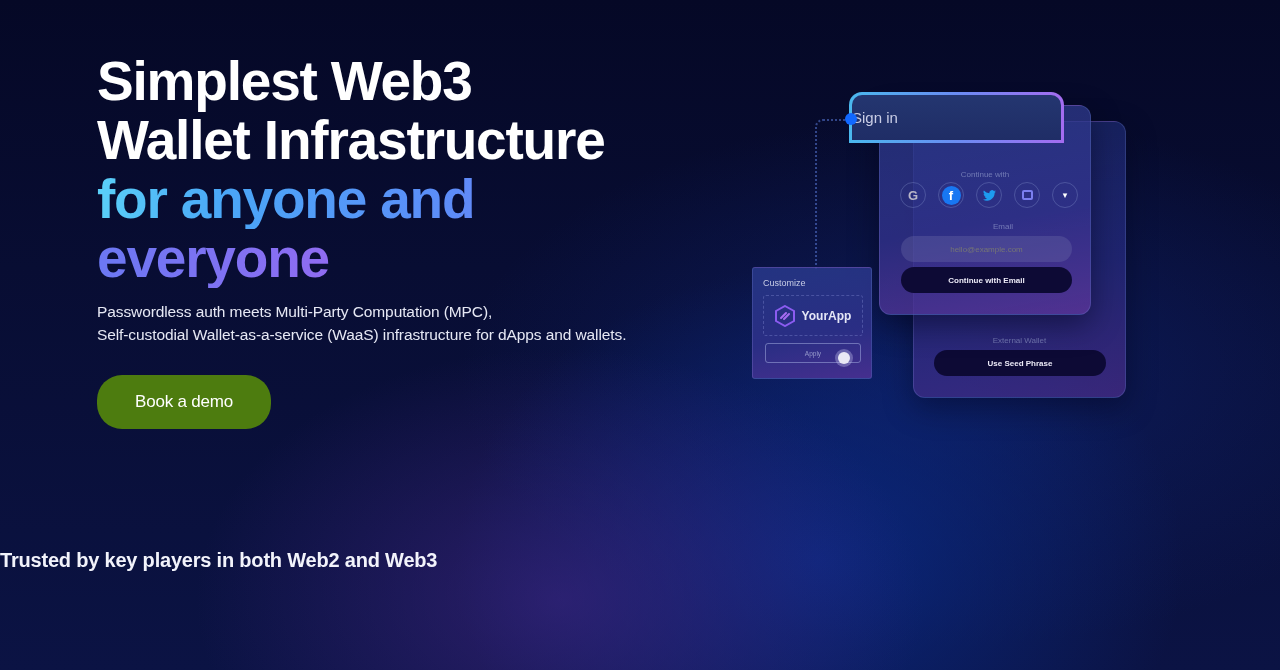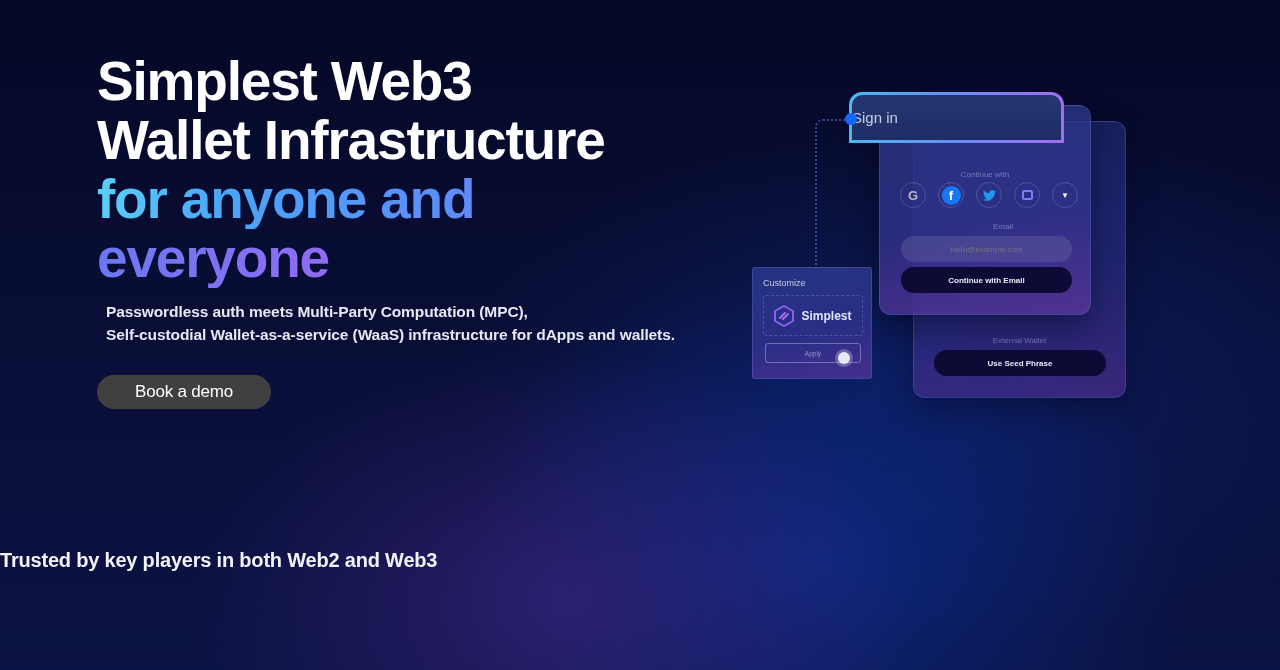--- a/index.html
+++ b/index.html
@@ -24,27 +24,27 @@
   .hero-title .white { color: #ffffff; }
   .hero-title .grad1 {
     background: linear-gradient(90deg, #5ad0f8 0%, #4aa6f7 25%, #5d8cf8 70%, #7a7cf6 100%);
     -webkit-background-clip: text; background-clip: text; color: transparent;
   }
   .hero-title .grad2 {
     background: linear-gradient(90deg, #6b78f3 0%, #8f6cf2 45%, #b06cf0 100%);
     -webkit-background-clip: text; background-clip: text; color: transparent;
   }
   .subtitle {
-    position: absolute; left: 106px; top: 300px;
-    font-size: 15.5px; line-height: 23px; color: #e6e8f4; letter-spacing: -0.1px; font-weight: bold;
+    position: absolute; left: 97px; top: 300px;
+    font-size: 15.5px; line-height: 23px; color: #e6e8f4; letter-spacing: -0.1px;
   }
   .subtitle span { display: block; white-space: nowrap; }
   .book-btn {
-    position: absolute; left: 97px; top: 375px; width: 174px; height: 34px;
-    border-radius: 25px; background: #404040; border: none; color: #fff;
+    position: absolute; left: 97px; top: 375px; width: 174px; height: 54px;
+    border-radius: 25px; background: #4d7c0f; border: none; color: #fff;
     font-family: "Liberation Sans", sans-serif; font-size: 17px; letter-spacing: -0.2px;
     display: flex; align-items: center; justify-content: center; cursor: pointer;
   }
   .trusted {
     position: absolute; left: 0; width: 1280px; top: 549px; text-align: left;
     font-weight: 700; font-size: 20px; color: #f2f3fb; letter-spacing: -0.2px;
   }
 
   
   .card {
@@ -185,20 +185,20 @@
   <input class="email-input" type="text" placeholder="hello@example.com" style="">
   <button class="dark-btn" style="left:901px; top:267px; width:171px;">Continue with Email</button>
 
   <div class="customize-card">
     <div class="customize-title">Customize</div>
     <div class="yourapp-box">
       <svg width="20" height="22" viewBox="0 0 20 22">
         <polygon points="10,1 19,6 19,16 10,21 1,16 1,6" fill="none" stroke="#8b5cf0" stroke-width="2"></polygon>
         <path d="M6 13 L11 8 M9 14 L14 9" stroke="#a66cf2" stroke-width="2" stroke-linecap="round"></path>
       </svg>
-      <span class="yourapp-name">Simplest</span>
+      <span class="yourapp-name">YourApp</span>
     </div>
     <button class="apply-btn">Apply</button>
     <div class="cursor-dot"></div>
   </div>
 </div>
 
 <div class="trusted">Trusted by key players in both Web2 and Web3</div>
 
 </body></html>

